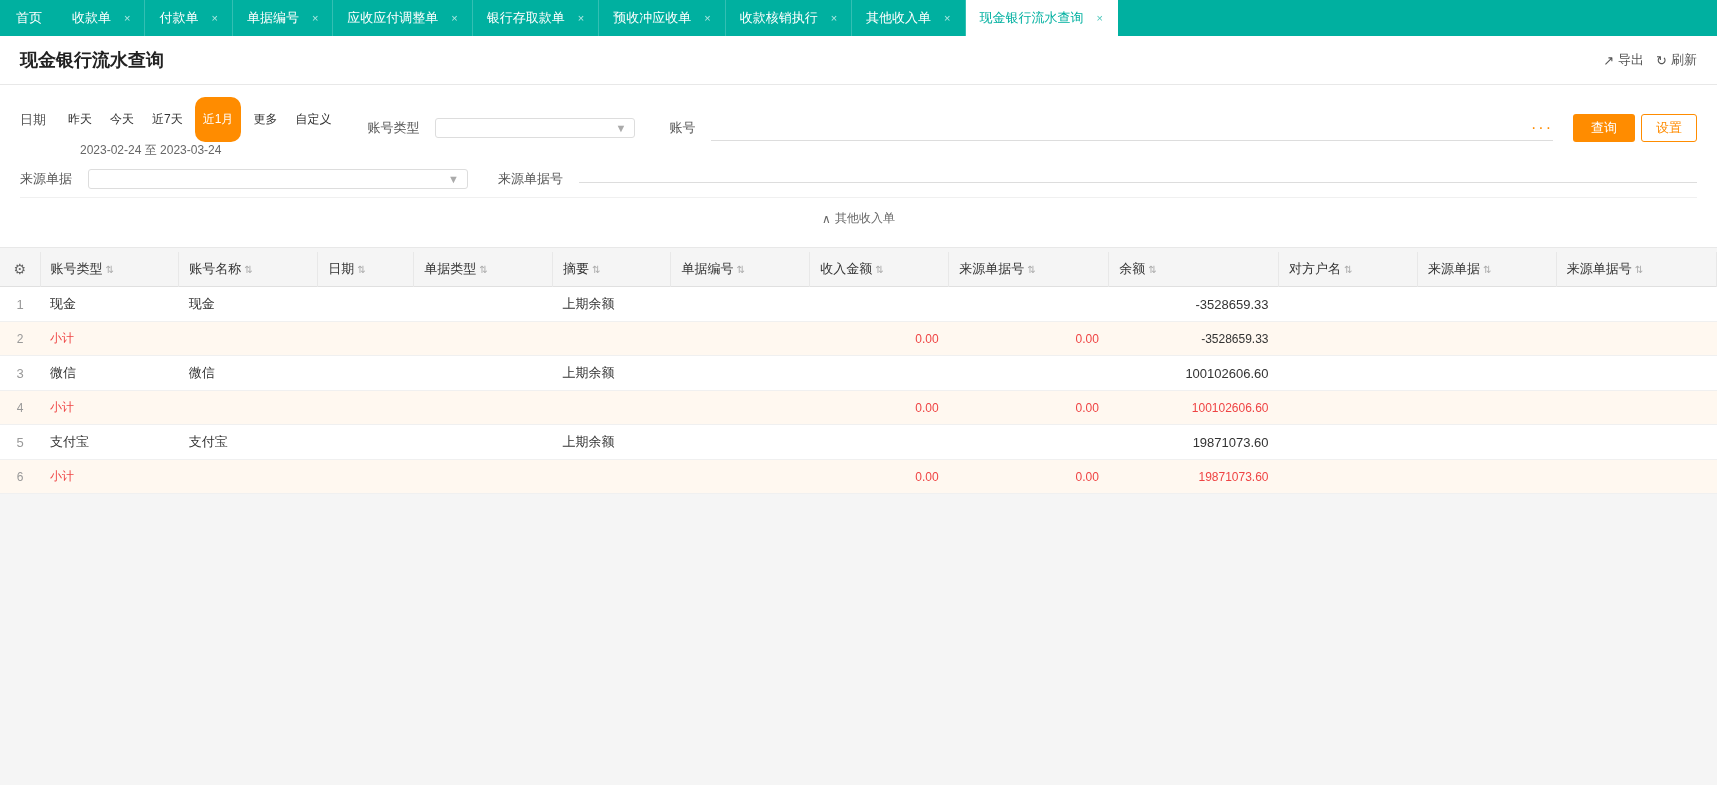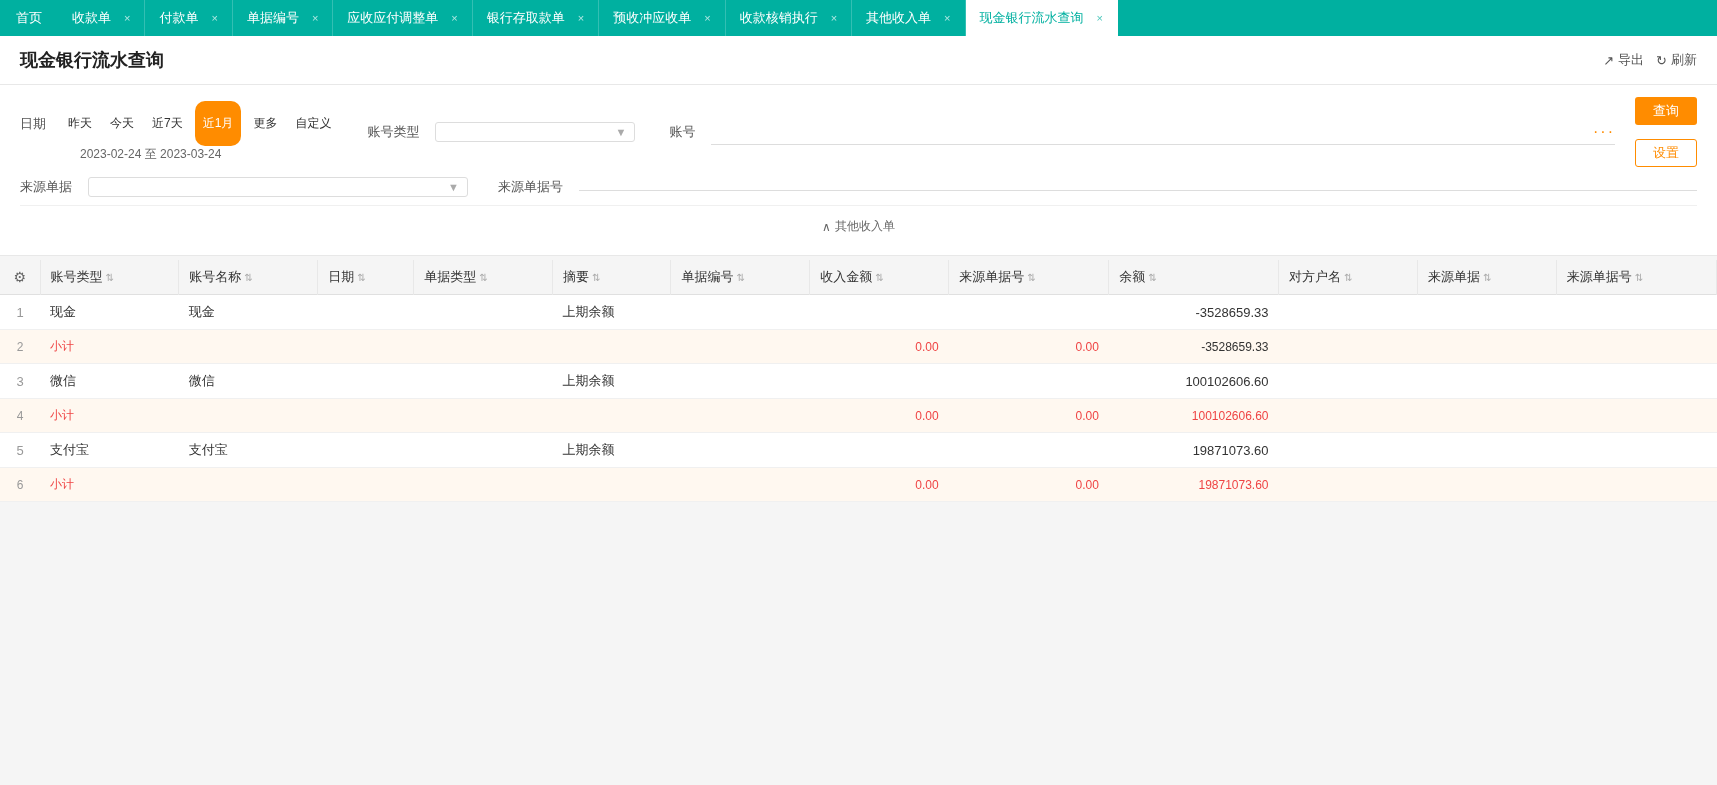--- a/index.html
+++ b/index.html
@@ -334,21 +334,21 @@
         <span style="color:#ccc; font-size:13px;"></span>
         <span class="chevron-icon">▼</span>
       </div>
       <span class="filter-label" style="margin-left:26px;">账号</span>
       <div style="flex:1; display:flex; align-items:center; border-bottom:1px solid #ddd; padding:3px 0; min-width:200px;">
         <span style="flex:1;"></span>
         <span class="dots-btn">···</span>
       </div>
     </div>
 
-    <div style="display:flex; gap:14px; margin-left:20px; flex-direction:column;">
+    <div style="display:flex; gap:6px; margin-left:20px; flex-direction:row;">
       <button class="btn-query">查询</button>
       <button class="btn-setting">设置</button>
     </div>
   </div>
 
   <div class="filter-row" style="margin-bottom:4px;">
     <span class="filter-label">来源单据</span>
     <div class="source-select" style="min-width:380px;">
       <span style="color:#ccc;"></span>
       <span class="chevron-icon">▼</span>

